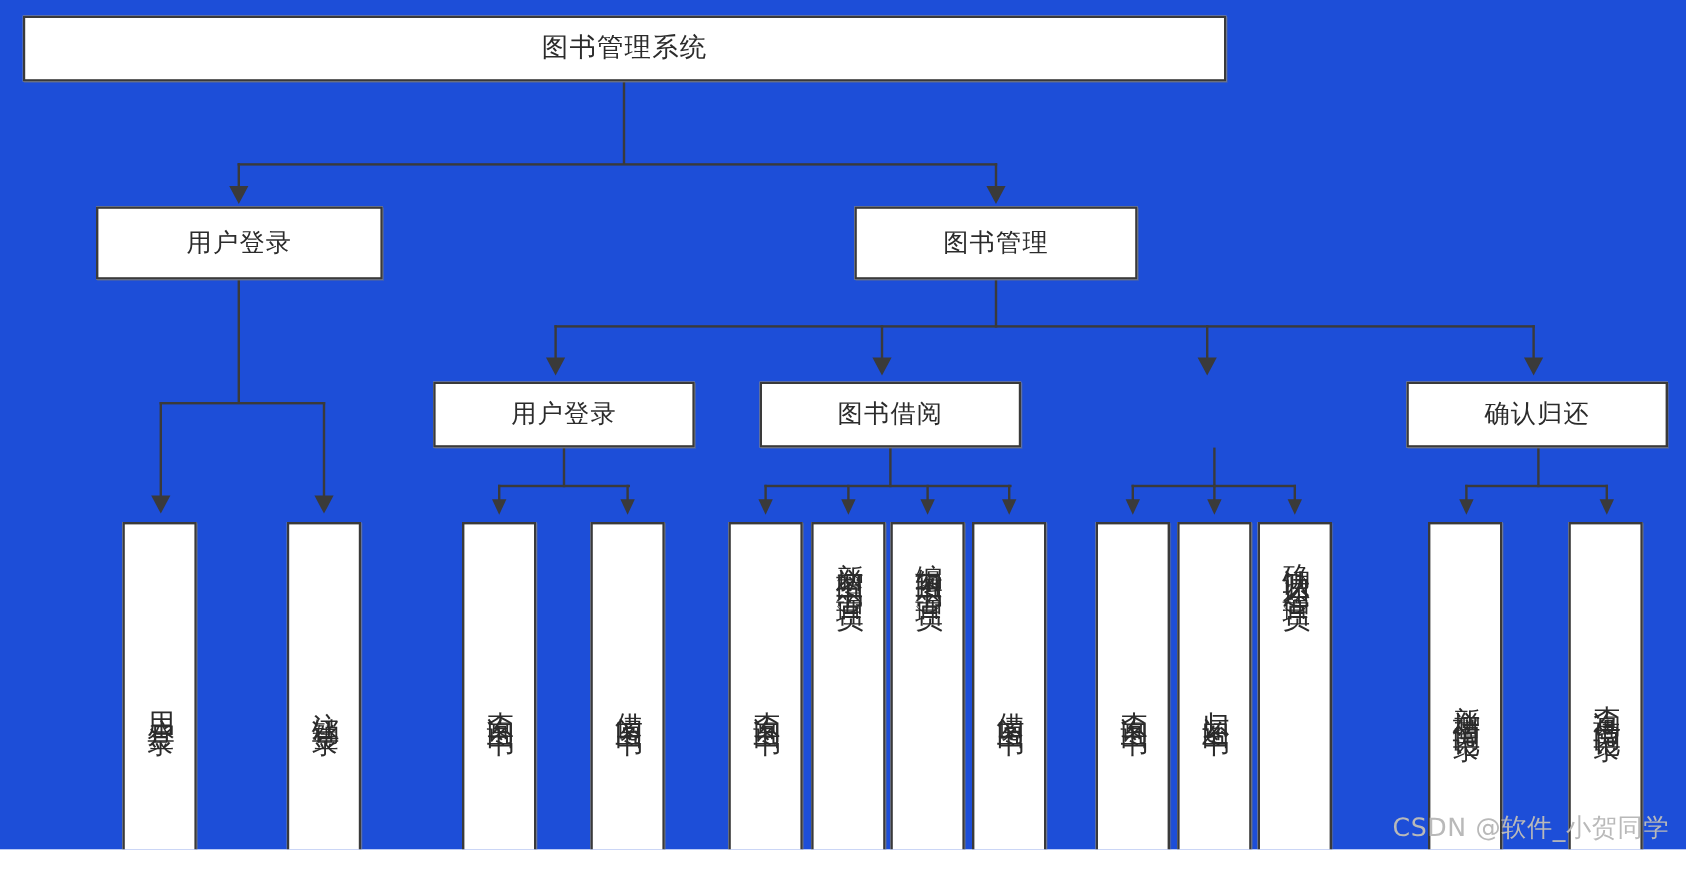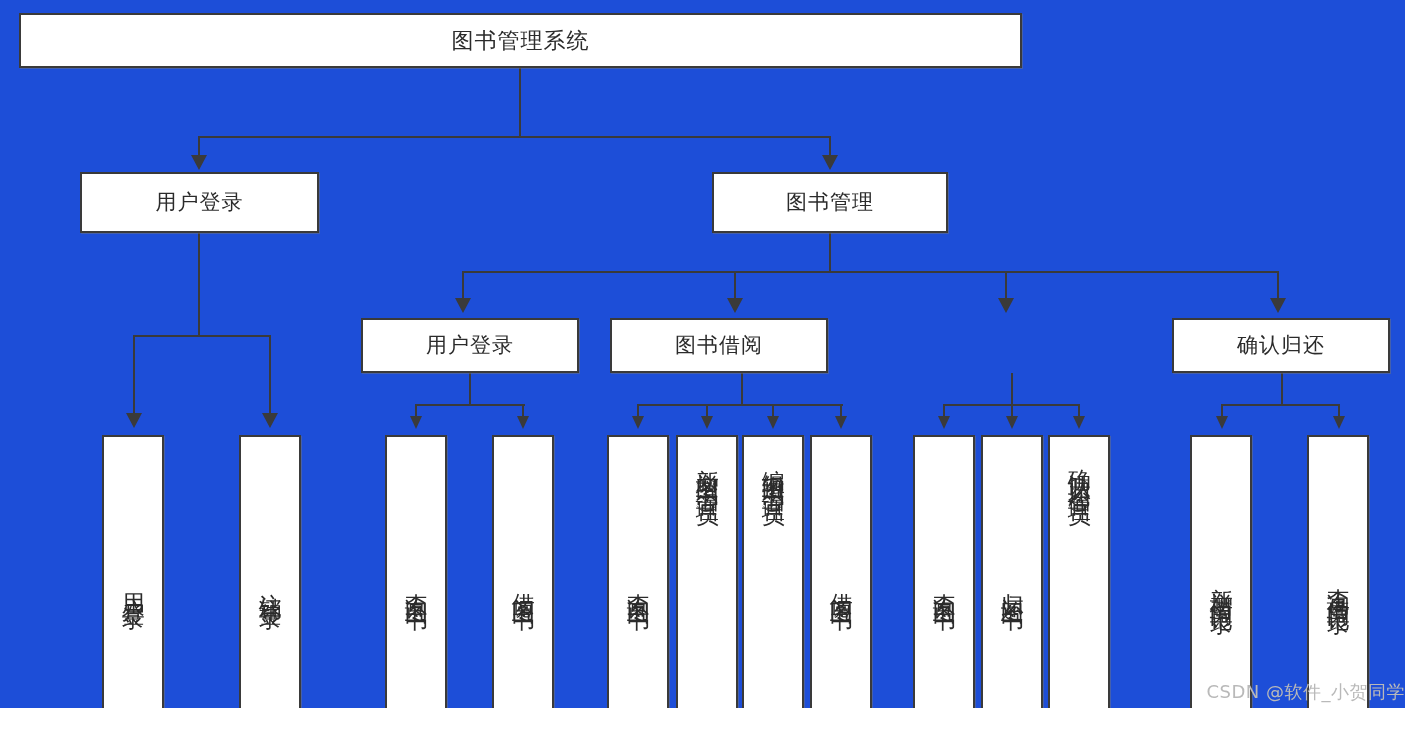--- a/index.html
+++ b/index.html
@@ -81,23 +81,23 @@
   }
   .arrow.slim{
     border-left-width:6px;
     border-right-width:6px;
     border-top-width:13px;
   }
 
   
   #watermark{
     position:absolute;
-    right:0;
+    right:14px;
     bottom:4px;
-    font-size:18px;
+    font-size:21px;
     color:#b9b9b9;
     letter-spacing:.5px;
     z-index:5;
     user-select:none;
     white-space:nowrap;
   }
 </style>
 </head>
 <body>
 
@@ -136,21 +136,21 @@
   <div class="vline" style="left:734px;top:271px;height:30px;"></div>
   <div class="arrow" style="left:727px;top:298px;"></div>
   <div class="vline" style="left:1005px;top:271px;height:30px;"></div>
   <div class="arrow" style="left:998px;top:298px;"></div>
   <div class="vline" style="left:1277px;top:271px;height:30px;"></div>
   <div class="arrow" style="left:1270px;top:298px;"></div>
 
   <div class="node" style="left:361px;top:318px;width:218px;height:55px;">
     <span class="lbl">用户登录</span>
   </div>
-  <div class="node" style="left:610px;top:318px;width:218px;height:55px;">
+  <div class="node" style="left:633px;top:318px;width:218px;height:55px;">
     <span class="lbl">图书借阅</span>
   </div>
   <div class="node" style="left:1172px;top:318px;width:218px;height:55px;">
     <span class="lbl">确认归还</span>
   </div>
 
   <div class="vline" style="left:469px;top:373px;height:33px;"></div>
   <div class="hline" style="left:415px;top:404px;width:110px;"></div>
   <div class="vline" style="left:415px;top:404px;height:15px;"></div>
   <div class="arrow slim" style="left:410px;top:416px;"></div>

